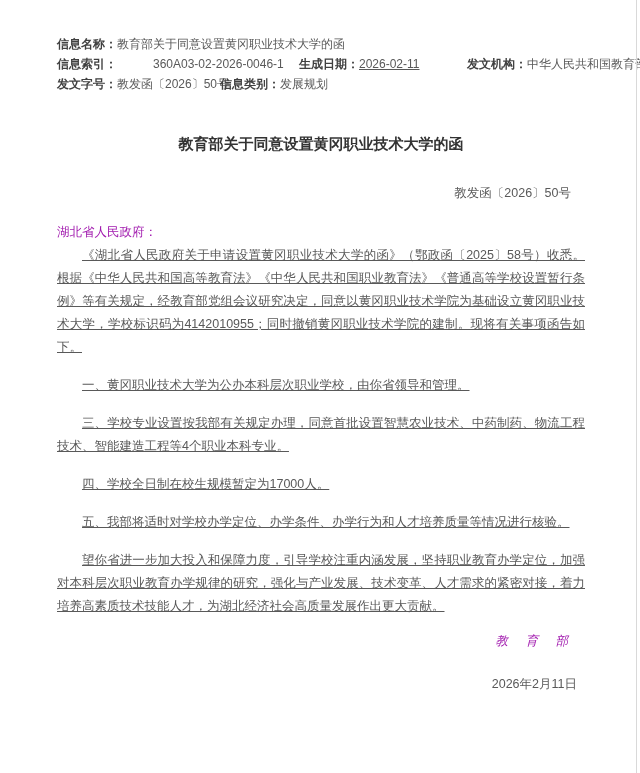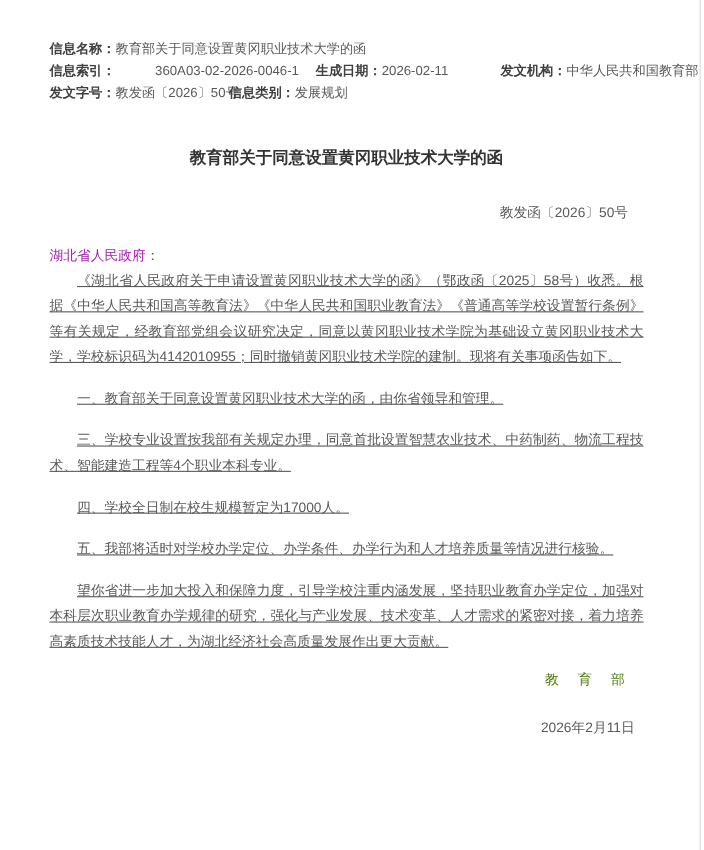--- a/index.html
+++ b/index.html
@@ -4,34 +4,34 @@
 <style>
   html, body { margin: 0; padding: 0; background: #ffffff; }
   body {
     font-family: "Liberation Sans", "DejaVu Sans", sans-serif;
     width: 640px; height: 773px; position: relative; overflow: hidden;
     color: #595959;
   }
   .page {
     position: absolute; inset: 0;
     background: #ffffff;
-    padding: 34px 55px 0 45px;
+    padding: 34px 55px 0 57px;
     box-sizing: border-box;
   }
   .edge-line {
     position: absolute; top: 0; right: 3px; width: 1px; height: 100%;
     background: #d9d9d9;
   }
   
   .meta { font-size: 12px; }
   .meta-row { display: flex; align-items: baseline; line-height: 20px; white-space: nowrap; }
   .m-label { font-weight: bold; color: #404040; flex: 0 0 auto; }
   .m-value { color: #595959; flex: 0 0 auto; }
   .w146 { width: 146px; margin-left: 36px; }
-  .w108 { width: 108px; }
+  .w108 { width: 108px; text-decoration: underline; }
   .w103 { width: 103px; }
   
   .doc-title {
     margin-top: 40px;
     text-align: center;
     font-size: 15px;
     font-weight: bold;
     color: #333333;
     line-height: 20px;
   }
@@ -58,21 +58,22 @@
     color: #595959;
     text-align: justify;
   }
   .signature {
     margin-top: 8px;
     text-align: right;
     padding-right: 10px;
     font-size: 12.5px;
     line-height: 17px;
     letter-spacing: 7px;
-    color: #4d7c0f;
+    color: #a21caf;
+    font-style: italic;
   }
   .sign-date {
     margin-top: 26px;
     text-align: right;
     padding-right: 8px;
     font-size: 12.5px;
     line-height: 17px;
     color: #595959;
   }
 </style>
@@ -103,21 +104,21 @@
   </div>
 
   <div class="doc-title">教育部关于同意设置黄冈职业技术大学的函</div>
 
   <div class="doc-number">教发函〔2026〕50号</div>
 
   <div class="addressee">湖北省人民政府：</div>
 
   <div class="body-paragraphs">
       <p>《湖北省人民政府关于申请设置黄冈职业技术大学的函》（鄂政函〔2025〕58号）收悉。根据《中华人民共和国高等教育法》《中华人民共和国职业教育法》《普通高等学校设置暂行条例》等有关规定，经教育部党组会议研究决定，同意以黄冈职业技术学院为基础设立黄冈职业技术大学，学校标识码为4142010955；同时撤销黄冈职业技术学院的建制。现将有关事项函告如下。</p>
-      <p>一、教育部关于同意设置黄冈职业技术大学的函，由你省领导和管理。</p>
+      <p>一、黄冈职业技术大学为公办本科层次职业学校，由你省领导和管理。</p>
       <p>三、学校专业设置按我部有关规定办理，同意首批设置智慧农业技术、中药制药、物流工程技术、智能建造工程等4个职业本科专业。</p>
       <p>四、学校全日制在校生规模暂定为17000人。</p>
       <p>五、我部将适时对学校办学定位、办学条件、办学行为和人才培养质量等情况进行核验。</p>
       <p>望你省进一步加大投入和保障力度，引导学校注重内涵发展，坚持职业教育办学定位，加强对本科层次职业教育办学规律的研究，强化与产业发展、技术变革、人才需求的紧密对接，着力培养高素质技术技能人才，为湖北经济社会高质量发展作出更大贡献。</p>
     </div>
 
   <div class="signature">教 育 部</div>
 
   <div class="sign-date">2026年2月11日</div>
 

